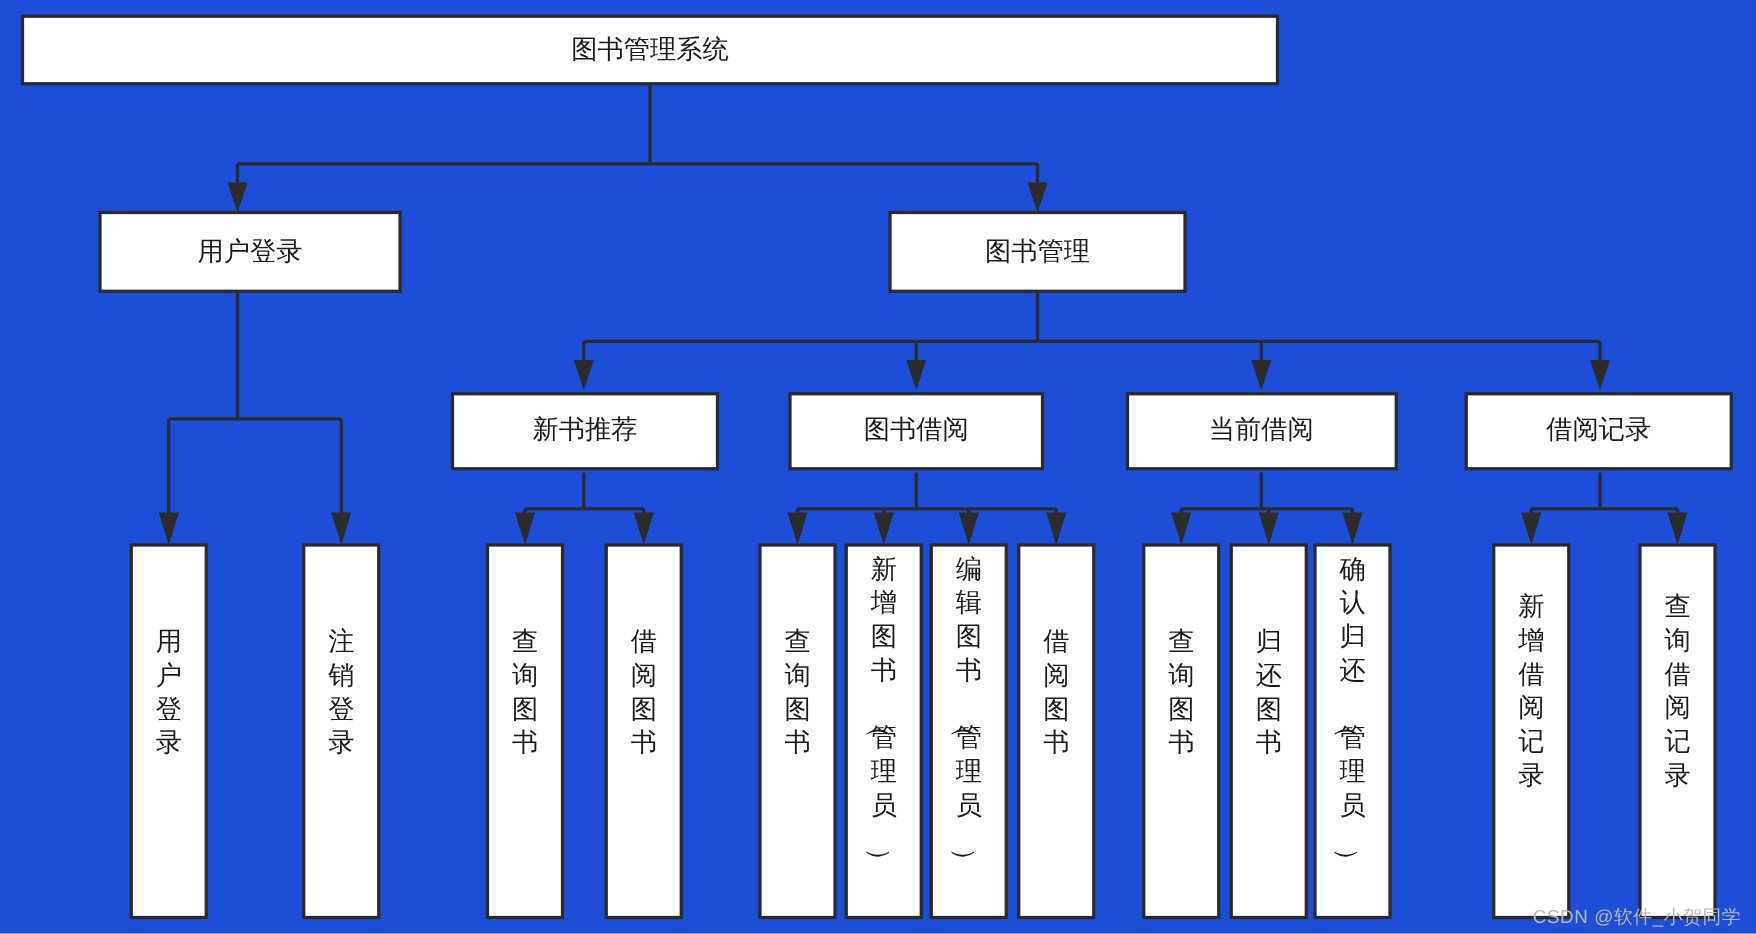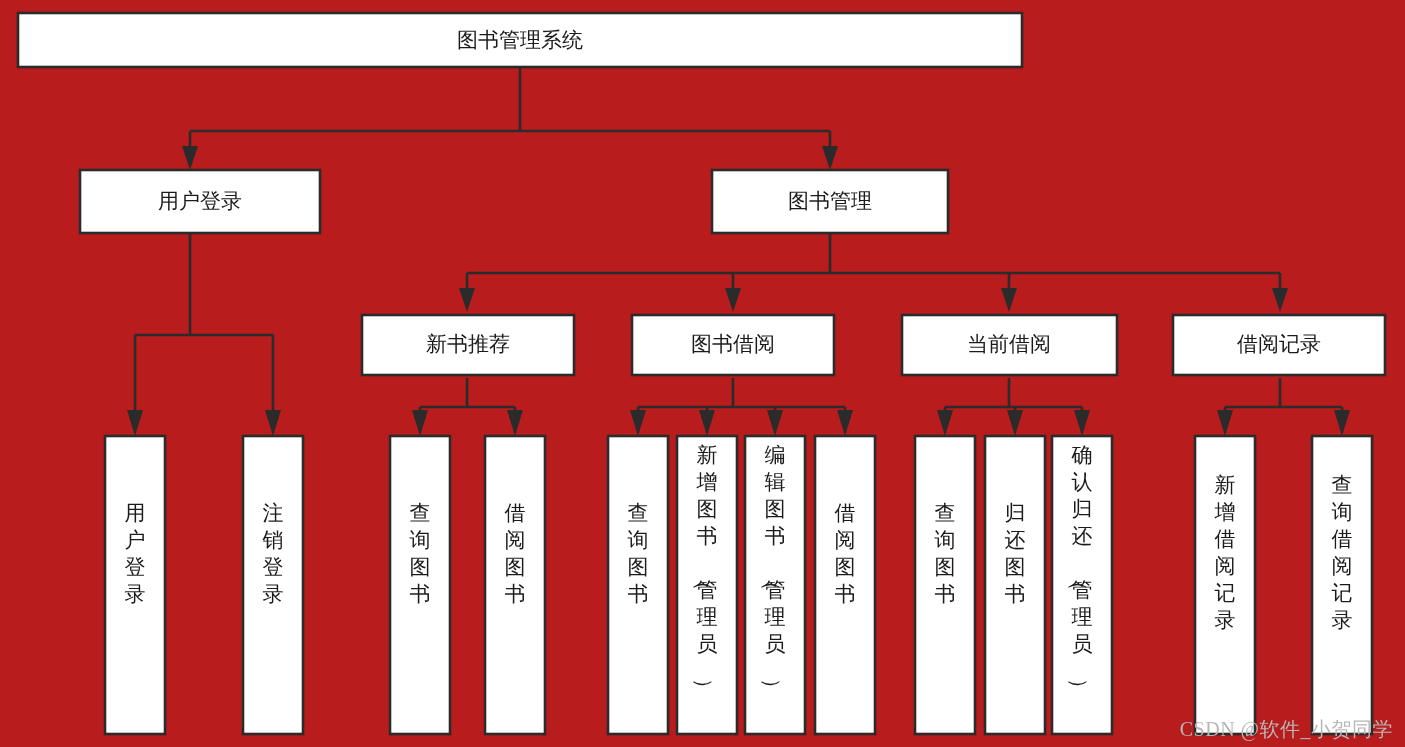--- a/index.html
+++ b/index.html
@@ -7,21 +7,21 @@
     padding: 0;
     background: #ffffff;
   }
   body {
     font-family: "DejaVu Sans", "Liberation Sans", sans-serif;
   }
   #diagram-root {
     position: relative;
     width: 1405px;
     height: 747px;
-    background: #b91c1c;
+    background: #1d4ed8;
     overflow: hidden;
   }
   svg.flow {
     position: absolute;
     left: 0;
     top: 0;
     width: 1405px;
     height: 747px;
   }
   .node-box {
@@ -49,22 +49,22 @@
   .node-label-v {
     font-family: "DejaVu Sans", "Liberation Sans", sans-serif;
     font-size: 21px;
     fill: #1b1b1b;
     text-anchor: middle;
   }
   .watermark {
     position: absolute;
     right: 12px;
     bottom: 4px;
-    font-family: Liberation Serif, serif;
-    font-size: 20px;
+    font-family: Liberation Sans, sans-serif;
+    font-size: 15px;
     color: #b7b7b7;
     letter-spacing: 0.5px;
     white-space: nowrap;
     pointer-events: none;
   }
 </style>
 </head>
 <body>
 
 <div id="diagram-root">

